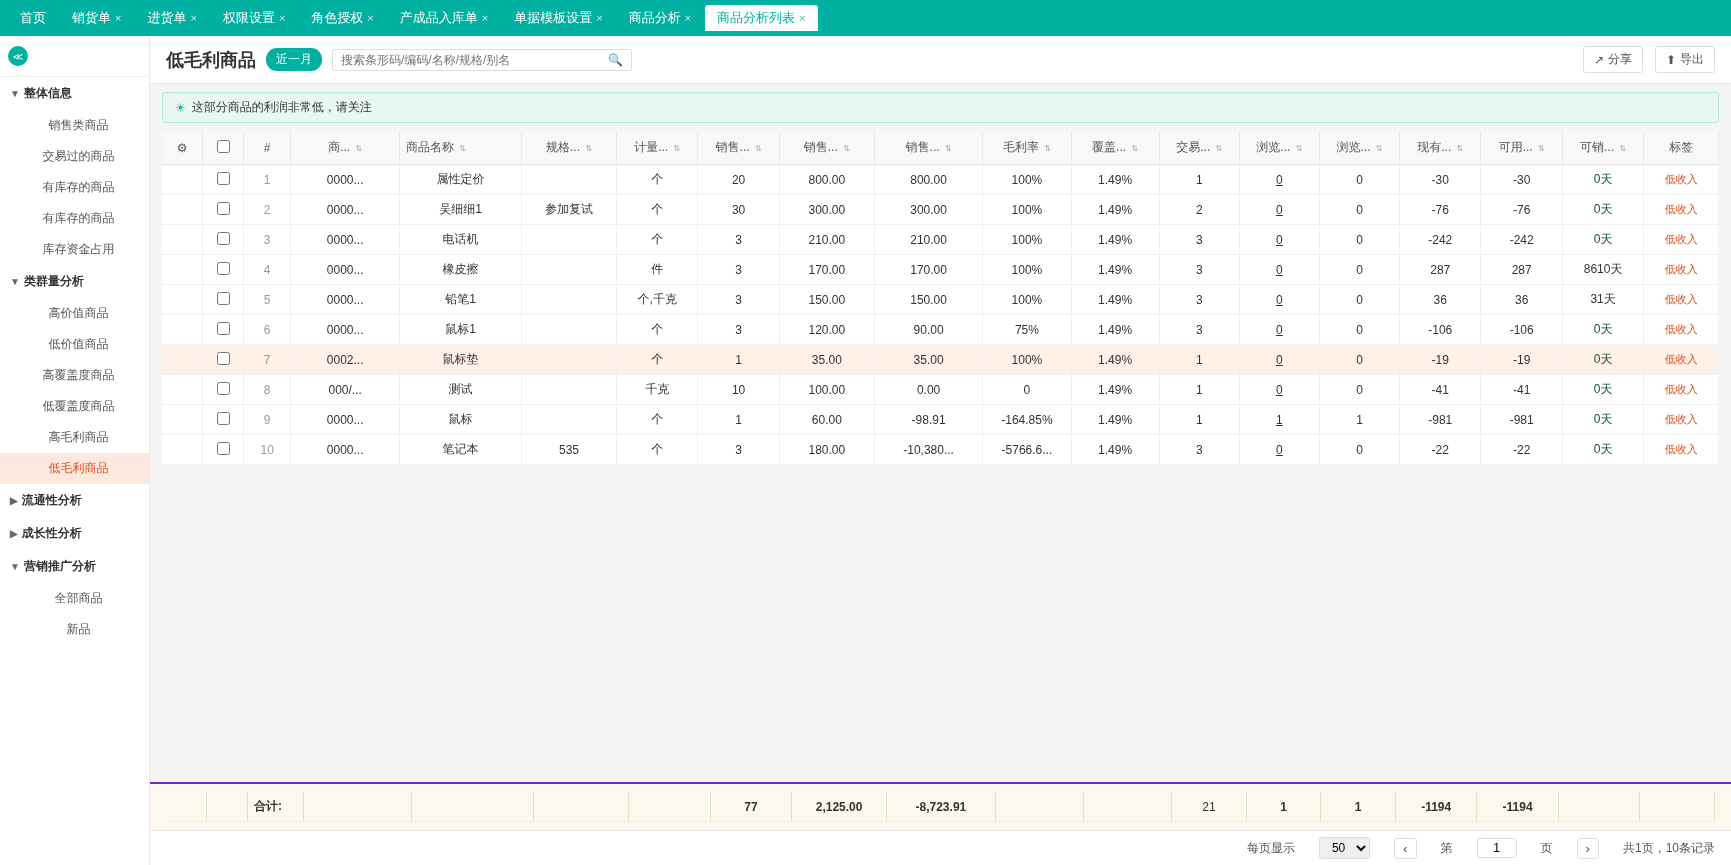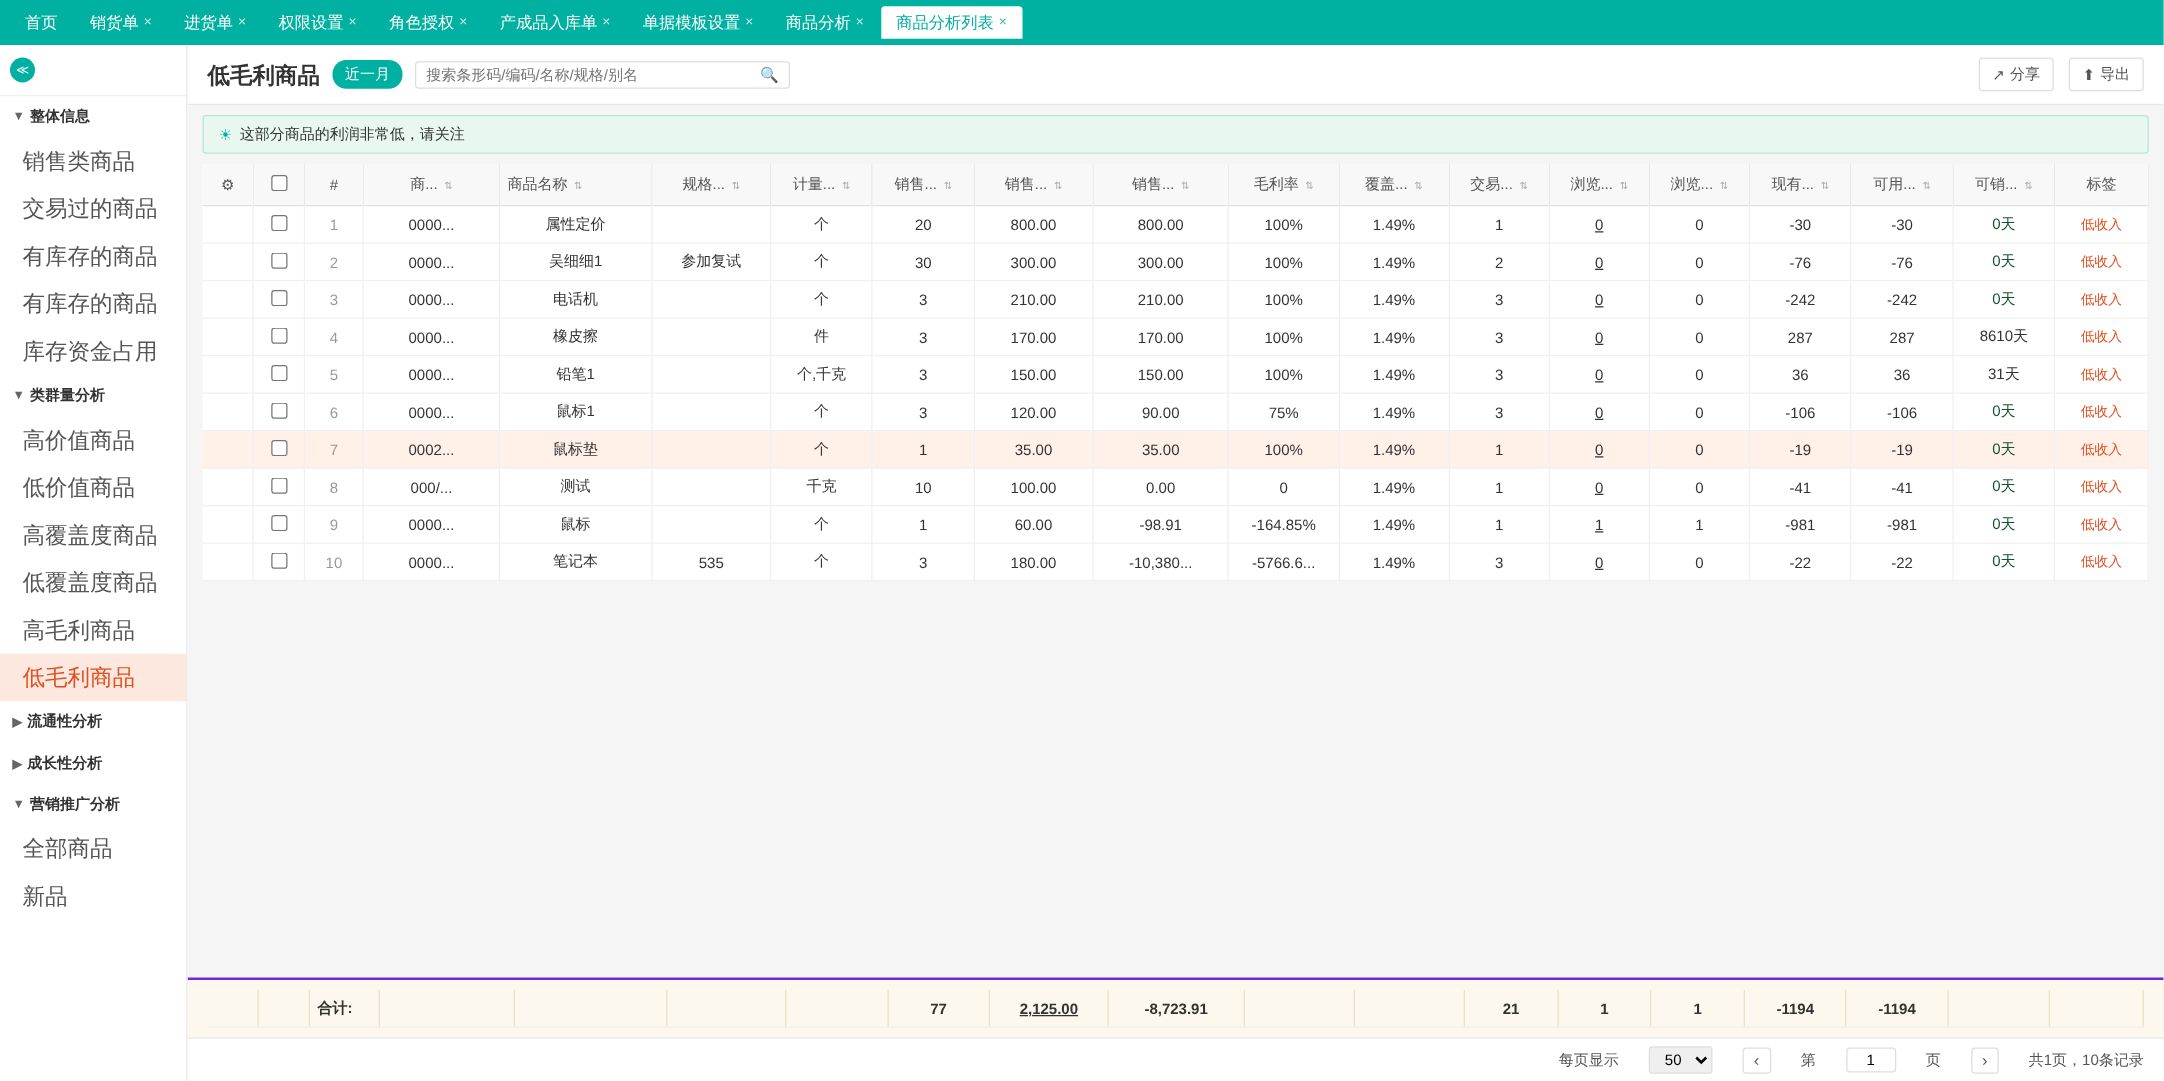--- a/index.html
+++ b/index.html
@@ -46,21 +46,22 @@
       font-weight: bold;
       font-size: 12px;
       color: #333;
       cursor: pointer;
     }
     .sidebar-group-header .arrow { margin-right: 4px; color: #666; font-size: 10px; }
     .sidebar-item {
       padding: 7px 10px 7px 18px;
       cursor: pointer;
       color: #555;
-      font-size: 18px;
+      font-size: 12px;
+      text-align: center;
     }
     .sidebar-item.active { background: #fde8e0; color: #e05020; }
 
     
     .main-content {
       flex: 1;
       display: flex;
       flex-direction: column;
       overflow: hidden;
       background: #f5f5f5;
@@ -642,25 +643,25 @@
         <tbody>
             <tr>
           <td style="width:30px"></td>
           <td style="width:30px"></td>
           <td style="width:35px; font-weight:bold; text-align:left;">合计:</td>
           <td style="width:80px"></td>
           <td style="width:90px"></td>
           <td style="width:70px"></td>
           <td style="width:60px"></td>
           <td style="width:60px; font-weight:bold;">77</td>
-          <td style="width:70px; font-weight:bold;text-decoration:underline;">2,125.00</td>
+          <td style="width:70px; font-weight:bold;">2,125.00</td>
           <td style="width:80px; font-weight:bold;">-8,723.91</td>
           <td style="width:65px"></td>
           <td style="width:65px"></td>
-          <td style="width:55px; font-weight:bold;margin-top:41px;">21</td>
+          <td style="width:55px; font-weight:normal;margin-top:41px;">21</td>
           <td style="width:55px; font-weight:bold;">1</td>
           <td style="width:55px; font-weight:bold;">1</td>
           <td style="width:60px; font-weight:bold;">-1194</td>
           <td style="width:60px; font-weight:bold;">-1194</td>
           <td style="width:60px"></td>
           <td style="width:55px"></td>
         </tr>
       </tbody>
         </table>
     </div>

